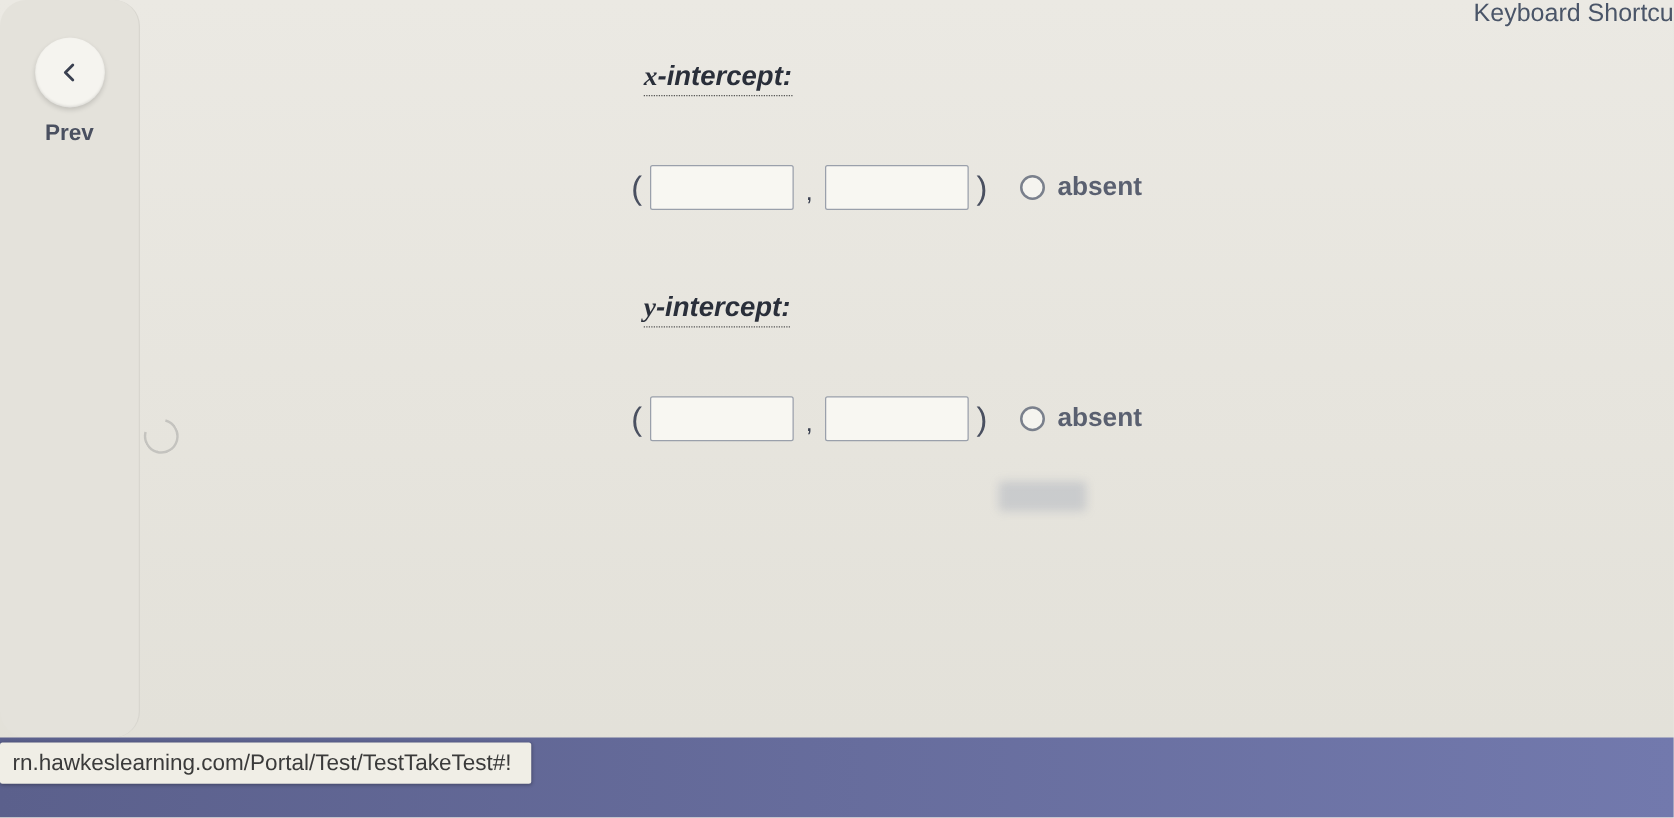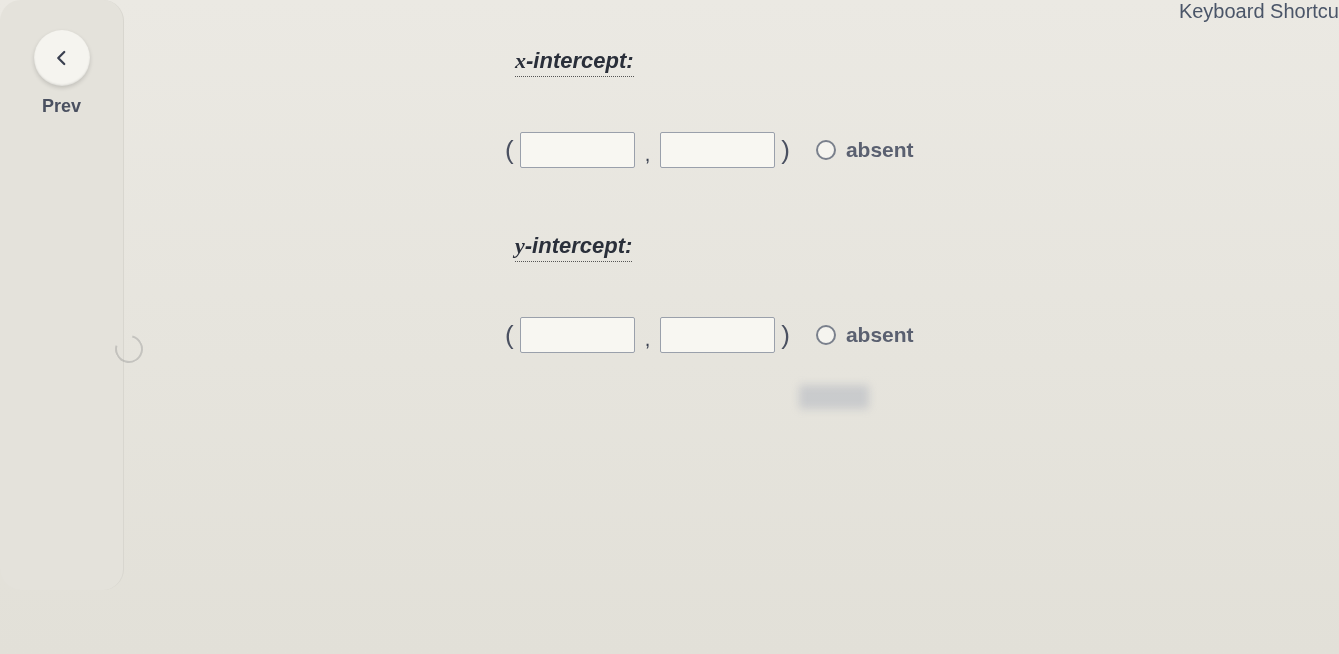--- a/index.html
+++ b/index.html
@@ -18,21 +18,21 @@
     .page-wrap {
       position: relative;
       width: 100%;
       height: 100%;
       background: linear-gradient(180deg, #ebe9e3 0%, #e2e0d8 100%);
     }
     .sidebar {
       position: absolute;
       left: 0;
       top: 0;
-      width: 124px;
+      width: 112px;
       height: 590px;
       background: #e4e2db;
       border-right: 1px solid rgba(0,0,0,0.05);
       display: flex;
       flex-direction: column;
       align-items: center;
       padding-top: 30px;
       border-radius: 21px;
     }
     .prev-wrap {
@@ -250,14 +250,17 @@
           <span class="radio-circle"></span>
           <span class="radio-label">absent</span>
         </label>
       </div>
 
     </div>
 
     <div class="blur-spot"></div>
   </div>
 
+  <div class="taskbar">
+    <div class="url-box">rn.hawkeslearning.com/Portal/Test/TestTakeTest#!</div>
+  </div>
 
 </div>
 
 </body></html>

